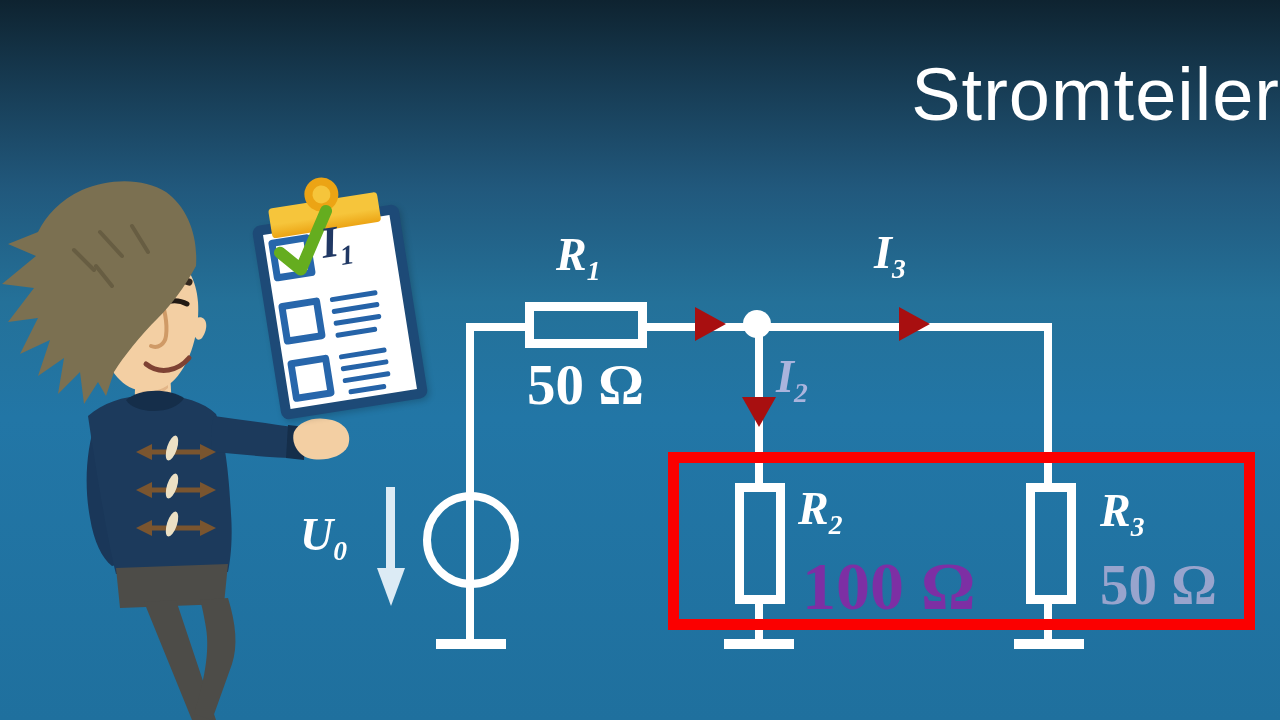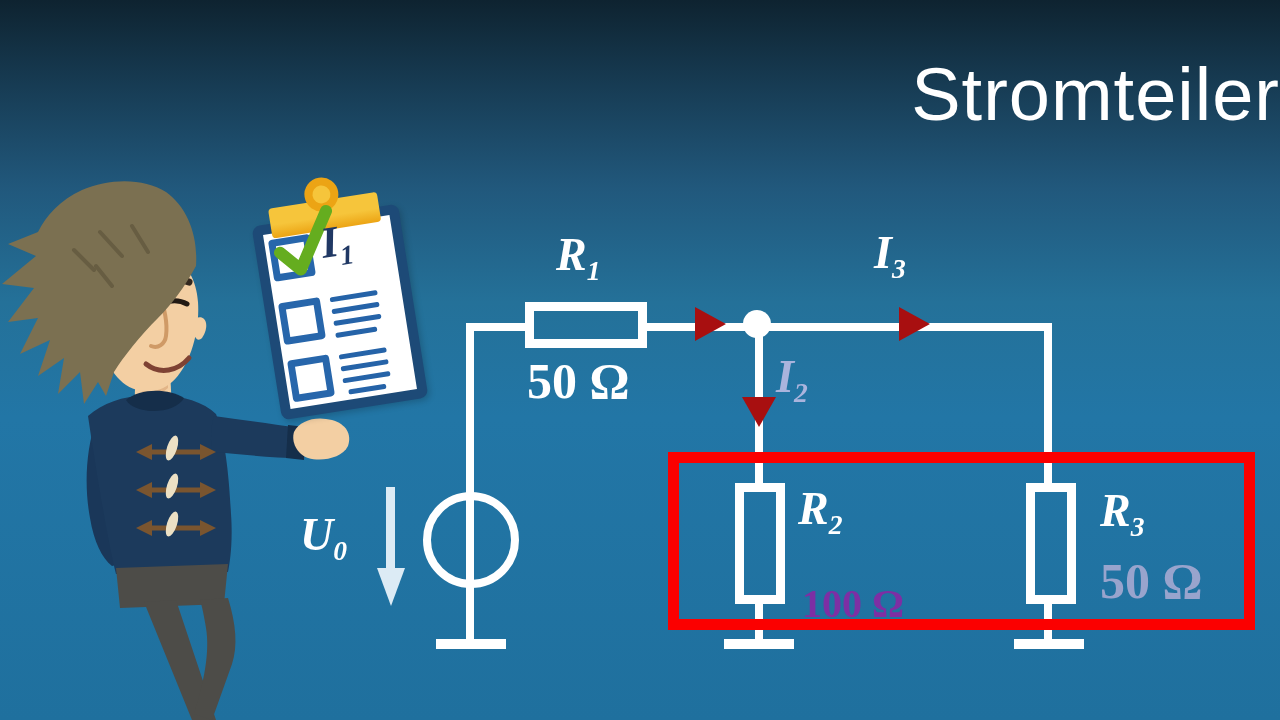--- a/index.html
+++ b/index.html
@@ -16,23 +16,23 @@
   .srccircle{box-sizing:border-box;width:96px;height:96px;border:8px solid var(--wire,#fff);border-radius:50%;background:transparent;}
   .gbar{height:10px;background:var(--wire,#fff);}
   .arrow-right{width:0;height:0;border-top:17px solid transparent;border-bottom:17px solid transparent;border-left:31px solid var(--arrow,#a80f10);}
   .arrow-down{width:0;height:0;border-left:17px solid transparent;border-right:17px solid transparent;border-top:30px solid var(--arrow,#a80f10);}
   .uarrow-shaft{width:9px;background:#dcebf5;}
   .uarrow-head{width:0;height:0;border-left:14px solid transparent;border-right:14px solid transparent;border-top:38px solid #dcebf5;}
   .highlight{box-sizing:border-box;border:11px solid var(--highlight,#fb0000);background:transparent;}
   
   .mlabel{font-family:"Liberation Serif",serif;font-style:italic;font-weight:bold;color:#ffffff;font-size:46px;line-height:1;white-space:nowrap;}
   .mlabel sub{font-size:0.60em;line-height:0;font-style:italic;}
-  .mvalue{font-family:"Liberation Serif",serif;font-style:normal;font-weight:bold;color:#ffffff;font-size:50px;line-height:1;white-space:nowrap;}
+  .mvalue{font-family:"Liberation Serif",serif;font-style:normal;font-weight:bold;color:#ffffff;font-size:57px;line-height:1;white-space:nowrap;}
   .i2{color:var(--current2,#aab4dd);font-size:46px;}
-  .v-purple{color:var(--r2-value,#7d2fa4);font-size:40px;margin-top:32px;}
+  .v-purple{color:var(--r2-value,#7d2fa4);font-size:68px;}
   .v-peri{color:var(--r3-value,#98a4cd);}
   
   .clipboard{left:266px;top:214px;width:148px;height:196px;transform:rotate(-9deg);}
   .board{position:absolute;left:0;top:0;width:148px;height:196px;box-sizing:border-box;
     background:#ffffff;border:10px solid #1d4a77;border-radius:8px;box-shadow:2px 3px 6px rgba(0,0,0,.18);}
   .clip-bar{position:absolute;left:19px;top:-15px;width:110px;height:30px;border-radius:4px;
     background:linear-gradient(180deg,#f6c53b 55%,#eca414 100%);}
   .clip-knob{position:absolute;left:57px;top:-38px;width:34px;height:34px;box-sizing:border-box;border-radius:50%;
     background:#f6c53b;border:8px solid #eca414;}
   .cbx{position:absolute;width:42px;height:42px;box-sizing:border-box;border:7px solid #2766ab;border-radius:4px;background:#fff;}

